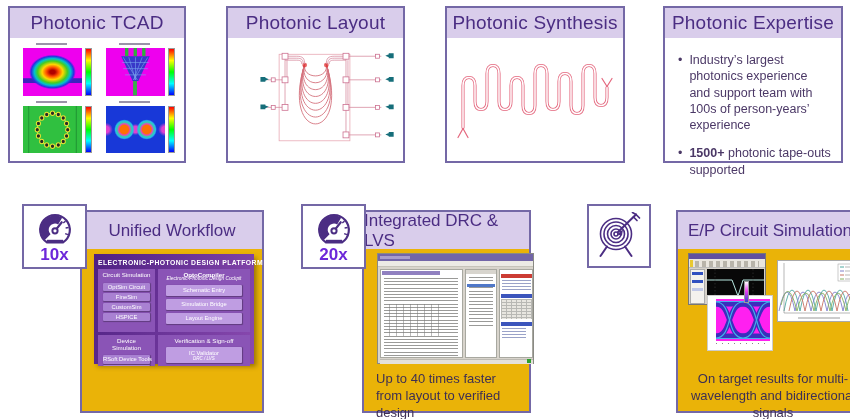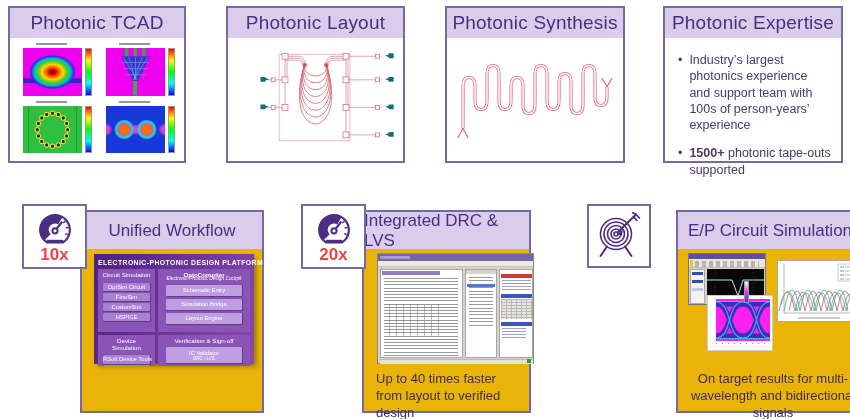--- a/index.html
+++ b/index.html
@@ -33,21 +33,21 @@
   .plot svg{position:absolute;inset:0;width:100%;height:100%;}
 
   
   .bullets{padding:14px 10px 0 8px;display:flex;flex-direction:column;gap:12px;}
   .bullet{display:flex;gap:7px;font-size:12.5px;color:#4b3866;line-height:1.3;}
   .bullet .dot{margin-left:5px;}
 
   
   .icon-box{position:absolute;width:65px;height:65px;top:204px;background:#fff;border:2px solid #7468a6;
             box-sizing:border-box;z-index:3;display:flex;flex-direction:column;align-items:center;justify-content:center;}
-  .badge{font-size:17px;font-weight:bold;color:#ef4444;line-height:1;margin-top:-1px;}
+  .badge{font-size:17px;font-weight:bold;color:#6d28d9;line-height:1;margin-top:-1px;}
   .gcard{position:absolute;top:210px;height:203px;background:#eab308;border:2px solid #7468a6;box-sizing:border-box;z-index:1;}
   .gcard-h{height:37px;background:#d9cdeb;display:flex;align-items:center;justify-content:center;
            font-size:17px;font-weight:500;color:#4b2d83;}
   .caption{position:absolute;left:12px;right:6px;top:158px;font-size:13px;color:#3e3053;line-height:1.32;}
 
   
   .platform{position:absolute;left:12px;top:42px;width:160px;height:110px;box-sizing:border-box;
             background:linear-gradient(110deg,#4e2083,#8a4ab0);box-shadow:2.5px 2.5px 5px rgba(0,0,0,.35);
             padding:2px 4px;color:#fff;}
   .pf-title{text-align:center;font-size:6.8px;font-weight:bold;letter-spacing:.45px;padding:3px 0 3px;white-space:nowrap;}

